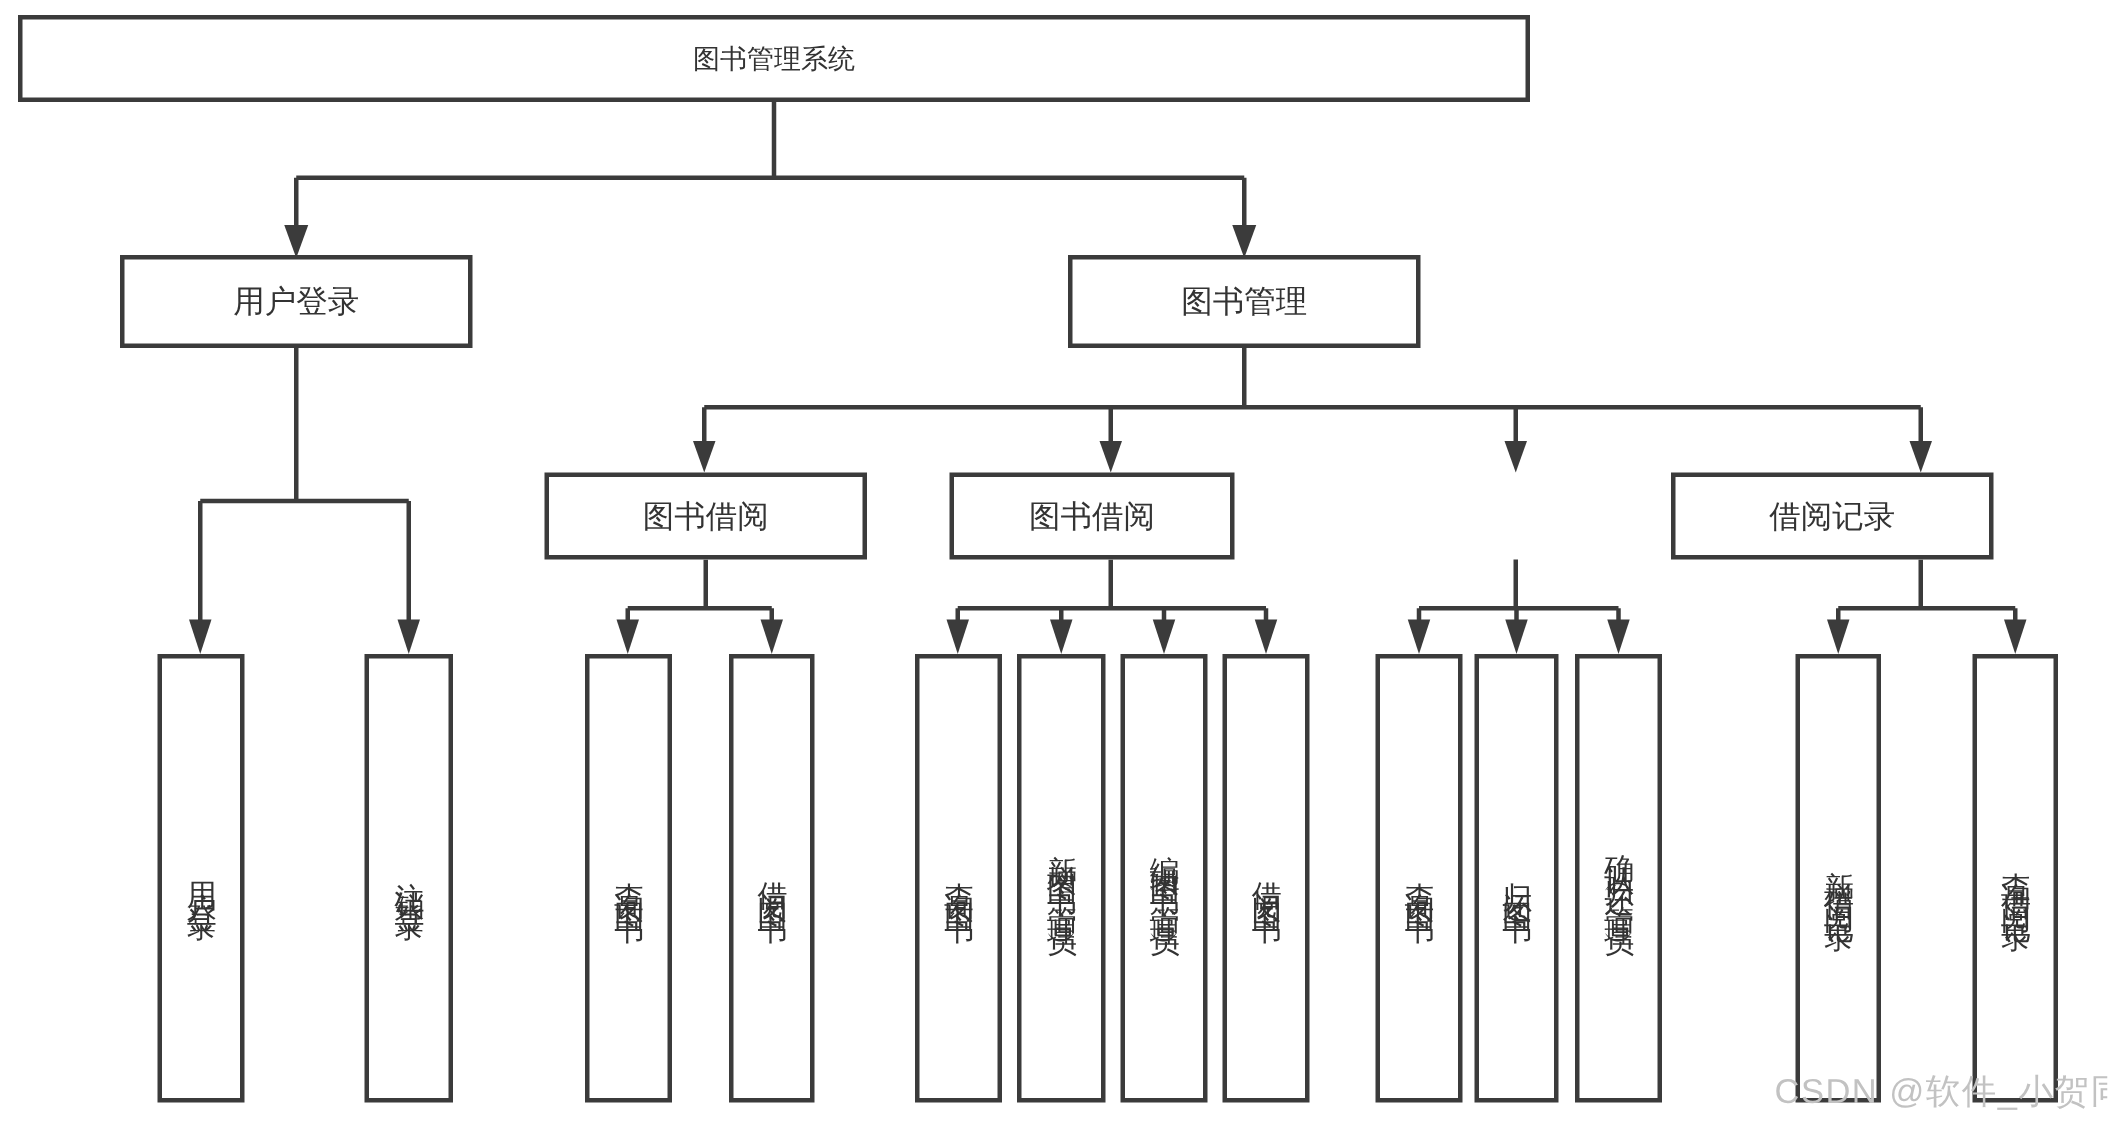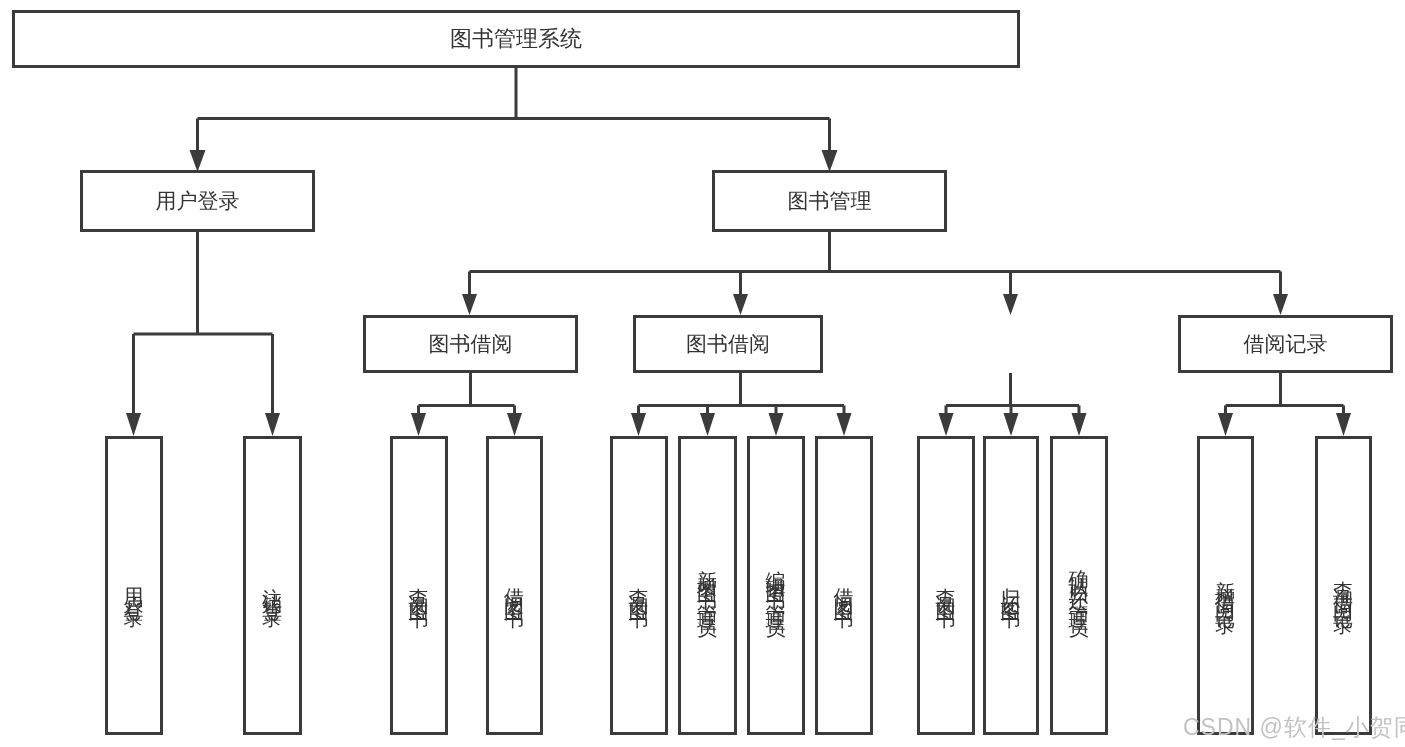--- a/index.html
+++ b/index.html
@@ -12,21 +12,21 @@
   html,body{margin:0;padding:0;background:var(--c-bg);}
   body{font-family:"Liberation Sans", sans-serif;}
   #canvas{position:relative;width:1405px;height:747px;background:var(--c-bg);overflow:hidden;}
   #connector-layer{position:absolute;left:0;top:0;z-index:0;}
   .connector-line{stroke:var(--c-line);stroke-width:3;fill:none;}
   .arrow{fill:var(--c-line);stroke:none;}
   .node{position:absolute;box-sizing:border-box;border:3px solid var(--c-line);
         background:var(--c-boxbg);display:flex;align-items:center;justify-content:center;
         z-index:1;color:var(--c-text);}
   .hnode{font-size:21px;}
-  .hnode.root{font-size:22px;}
+  .hnode.root{font-size:18px;}
   .vnode{font-size:20px;}
   .vtext{writing-mode:vertical-rl;text-orientation:mixed;letter-spacing:7px;line-height:1;
          white-space:nowrap;}
   #watermark{position:absolute;left:1183px;top:712px;z-index:5;font-size:23px;
              color:var(--c-watermark);white-space:nowrap;letter-spacing:1px;}
 </style>
 </head>
 <body>
 
 <div id="canvas">
@@ -77,21 +77,21 @@
   <div class="node hnode" style="left:712px;top:170px;width:235px;height:62px">
     <span>图书管理</span>
   </div>
 
   <div class="node hnode" style="left:363px;top:315px;width:215px;height:58px">
     <span>图书借阅</span>
   </div>
   <div class="node hnode" style="left:633px;top:315px;width:190px;height:58px">
     <span>图书借阅</span>
   </div>
-  <div class="node hnode" style="left:1178px;top:315px;width:215px;height:58px">
+  <div class="node hnode" style="left:1114px;top:315px;width:215px;height:58px">
     <span>借阅记录</span>
   </div>
 
   <div class="node vnode" style="left:105px;top:436px;width:58px;height:299px">
     <span class="vtext">用户登录</span>
   </div>
   <div class="node vnode" style="left:243px;top:436px;width:59px;height:299px">
     <span class="vtext">注销登录</span>
   </div>
 

